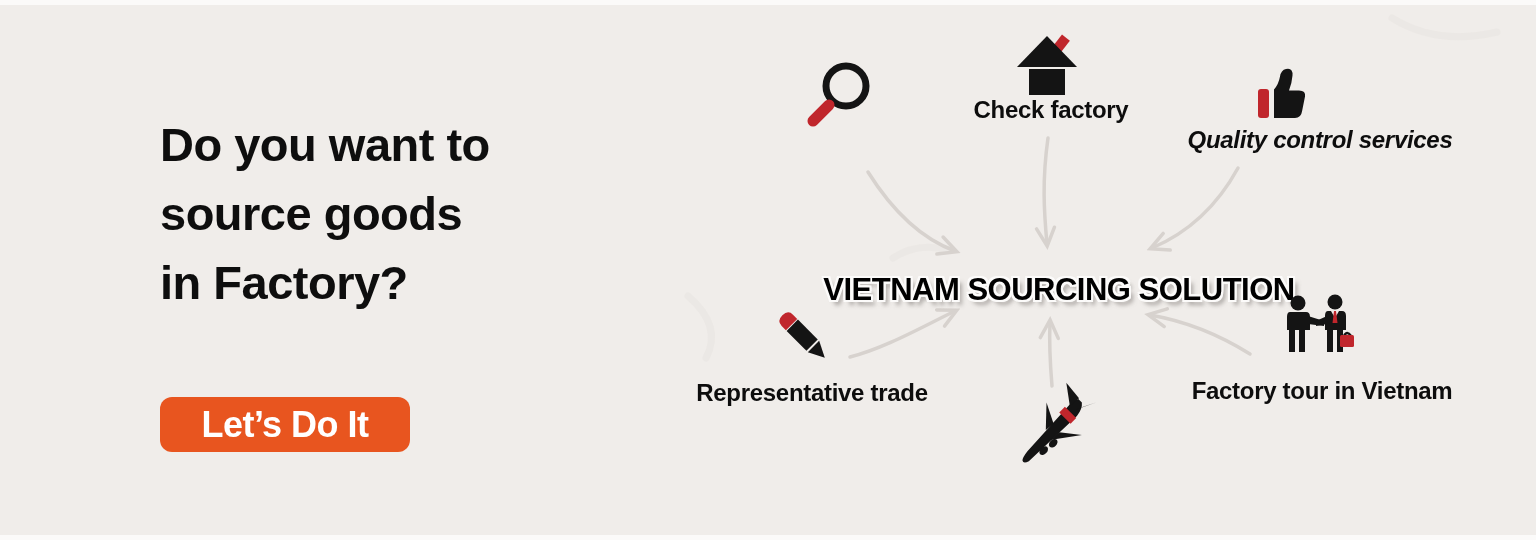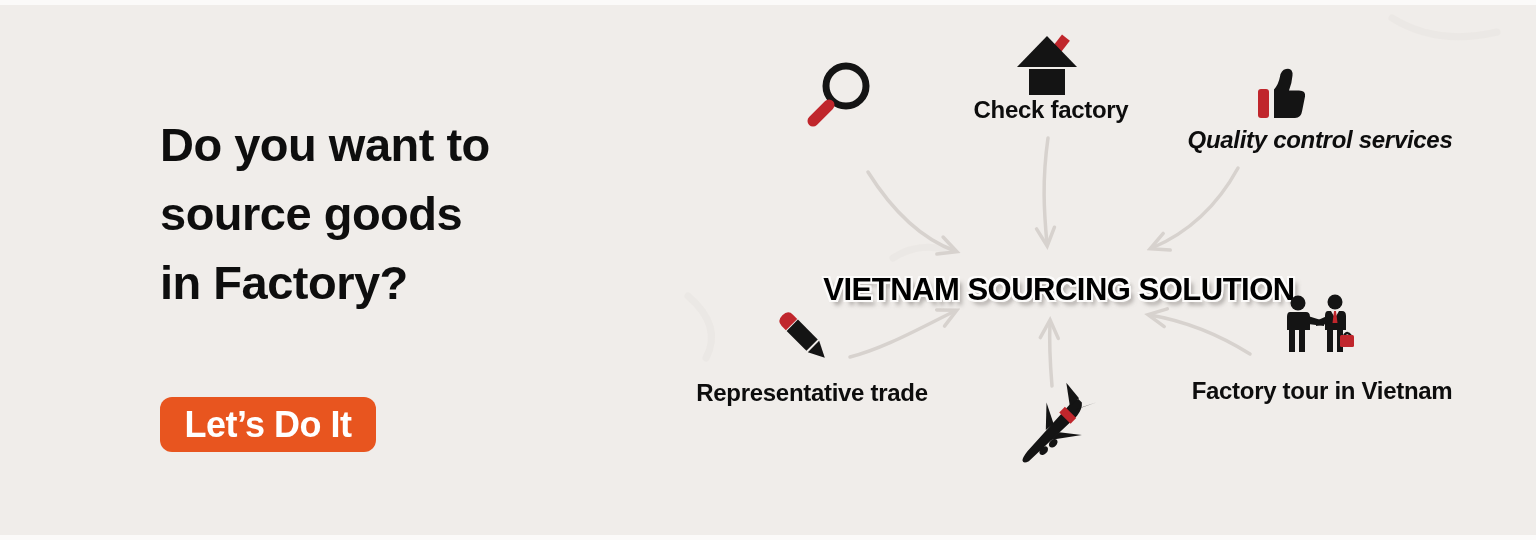--- a/index.html
+++ b/index.html
@@ -9,21 +9,21 @@
   }
   .edge-strip{position:absolute;left:0;width:100%;height:5px;background:#FBFAF9;}
   .edge-strip.top{top:0;}
   .edge-strip.bottom{bottom:0;}
   .heading{
     position:absolute;left:160px;top:110px;
     font-size:47px;line-height:69px;font-weight:700;color:#0E0E0E;letter-spacing:-0.5px;
   }
   .heading span{display:block;}
   .cta{
-    position:absolute;left:160px;top:397px;width:216px;height:55px;
+    position:absolute;left:160px;top:397px;width:250px;height:55px;
     background:#E8551F;border:none;border-radius:12px;cursor:pointer;
     display:flex;align-items:center;justify-content:center;
   }
   .cta span{color:#FFFFFF;font-size:36px;font-weight:700;letter-spacing:-0.5px;}
   .center-title{
     position:absolute;left:1059px;top:264px;transform:translateX(-50%);
     white-space:nowrap;font-size:31px;font-weight:700;color:#000000;letter-spacing:-0.5px;
     text-shadow:
       -2px -2px 0 #FCFBFA, 2px -2px 0 #FCFBFA, -2px 2px 0 #FCFBFA, 2px 2px 0 #FCFBFA,
       0 -2px 0 #FCFBFA, 0 2px 0 #FCFBFA, -2px 0 0 #FCFBFA, 2px 0 0 #FCFBFA,

